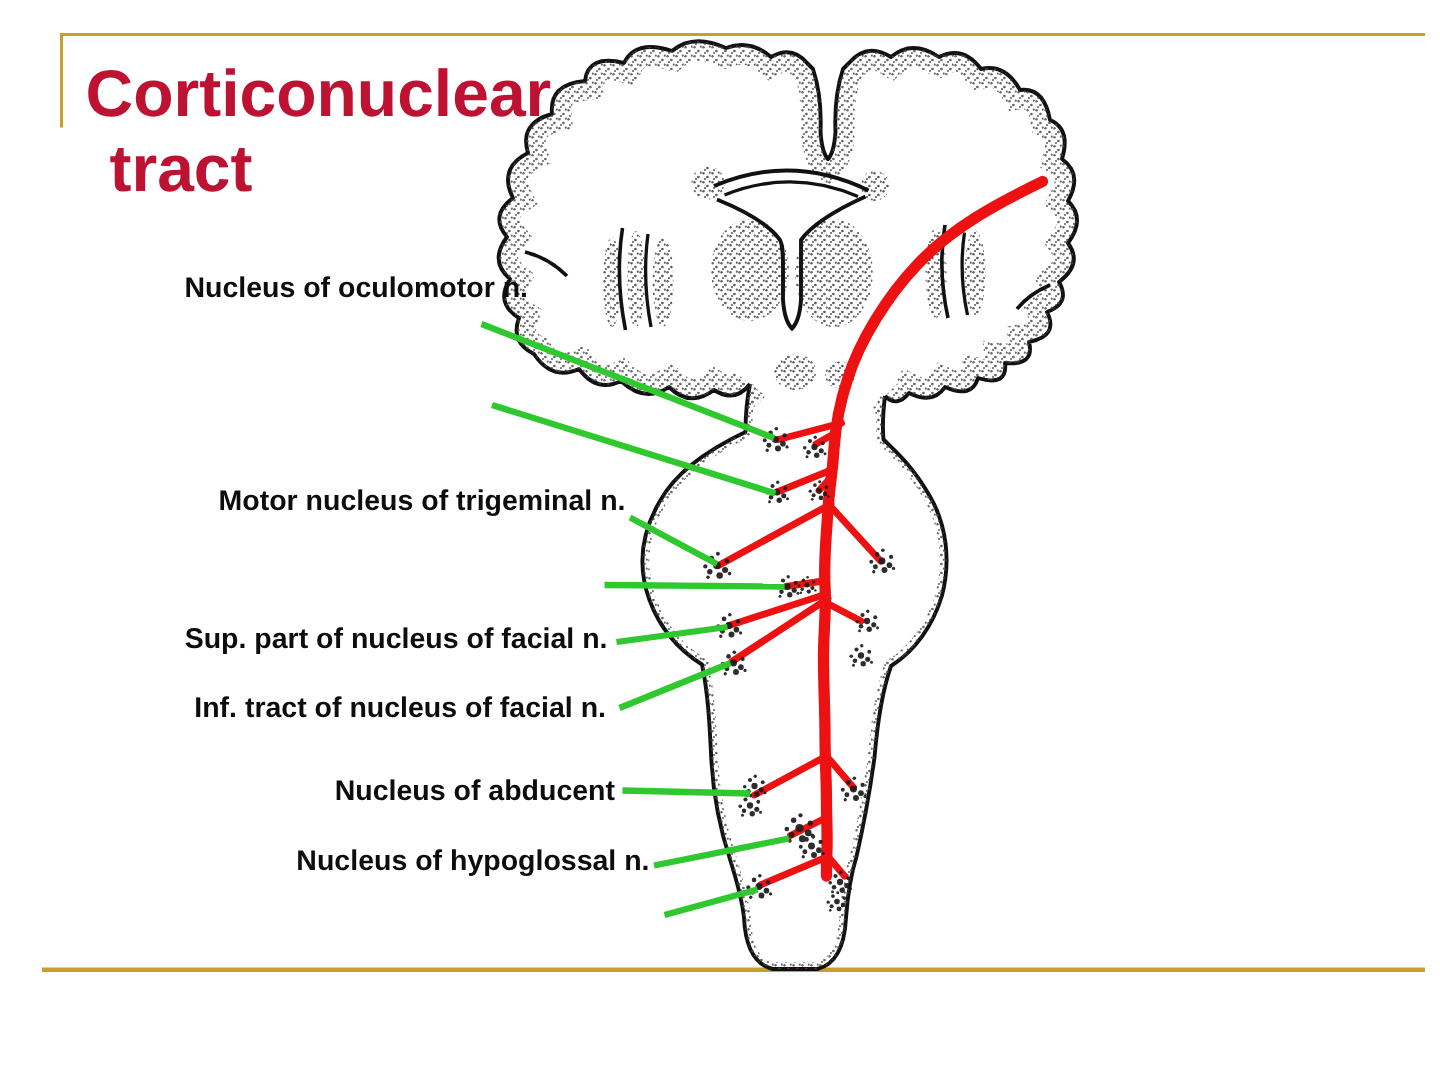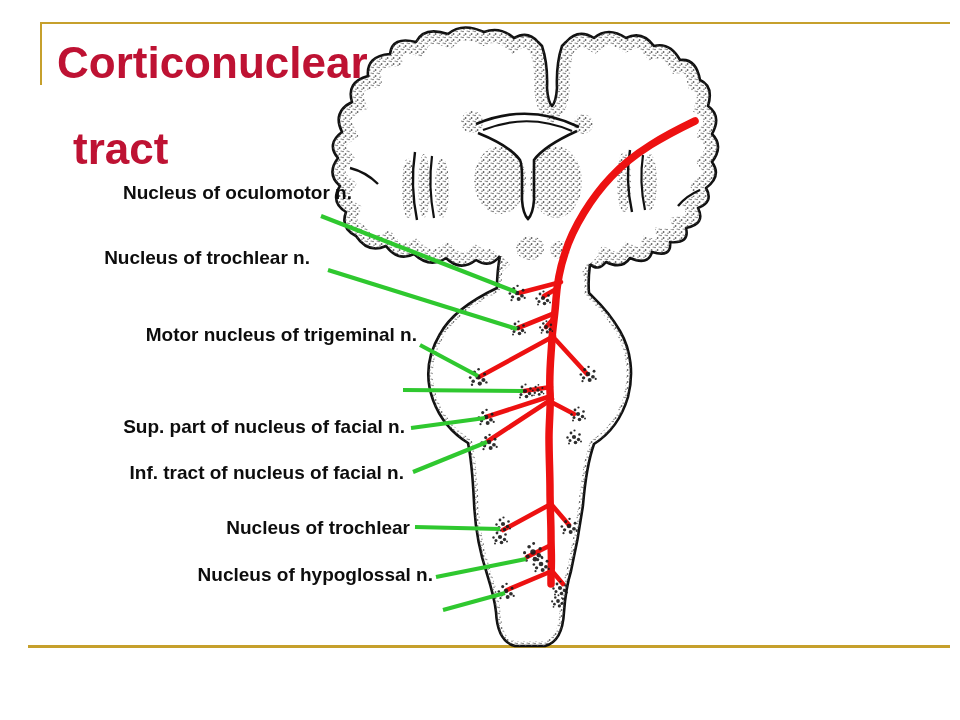--- a/index.html
+++ b/index.html
@@ -9,21 +9,21 @@
   }
   .gold-line{position:absolute;background:#C6A02C;}
   .gold-top{left:40px;top:22px;width:910px;height:2px;}
   .gold-left{left:40px;top:22px;width:2px;height:63px;}
   .gold-bottom{left:28px;top:645px;width:922px;height:3px;}
   .title{
     position:absolute;left:57px;top:38px;
     color:#BE1233;font-size:44px;font-weight:bold;line-height:50px;
     letter-spacing:0px;
   }
-  .title .line2{display:block;padding-left:16px;margin-top:36px;}
+  .title .line2{display:block;padding-left:16px;}
   .diagram-svg{position:absolute;left:0;top:0;}
   .label{
     position:absolute;font-size:19px;font-weight:bold;color:#0d0d0d;
     white-space:nowrap;text-align:right;line-height:22px;
   }
   .lbl-1{right:608px;top:182px;text-align:center;}
   .lbl-2{right:650px;top:247px;}
   .lbl-3{right:543px;top:324px;text-align:center;}
   .lbl-4{right:561px;top:375px;}
   .lbl-5{right:555px;top:416px;}
@@ -162,20 +162,19 @@
       <path d="M403,390 L523,391"></path>
       <path d="M411,428 L485,418"></path>
       <path d="M413,472 L487,442"></path>
       <path d="M415,527 L500,529"></path>
       <path d="M436,577 L526,559"></path>
       <path d="M443,610 L505,593"></path>
     </g>
   </svg>
 
   <div class="label lbl-1">Nucleus of oculomotor n.</div>
-  <div class="label lbl-2">Nucleus of trochlear n.</div>
   <div class="label lbl-3">Motor nucleus of trigeminal n.</div>
   <div class="label lbl-5">Sup. part of nucleus of facial n.</div>
   <div class="label lbl-6">Inf. tract of nucleus of facial n.</div>
-  <div class="label lbl-7">Nucleus of trochlear</div>
+  <div class="label lbl-7">Nucleus of abducent</div>
   <div class="label lbl-8">Nucleus of hypoglossal n.</div>
 
 </div>
 
 </body></html>

